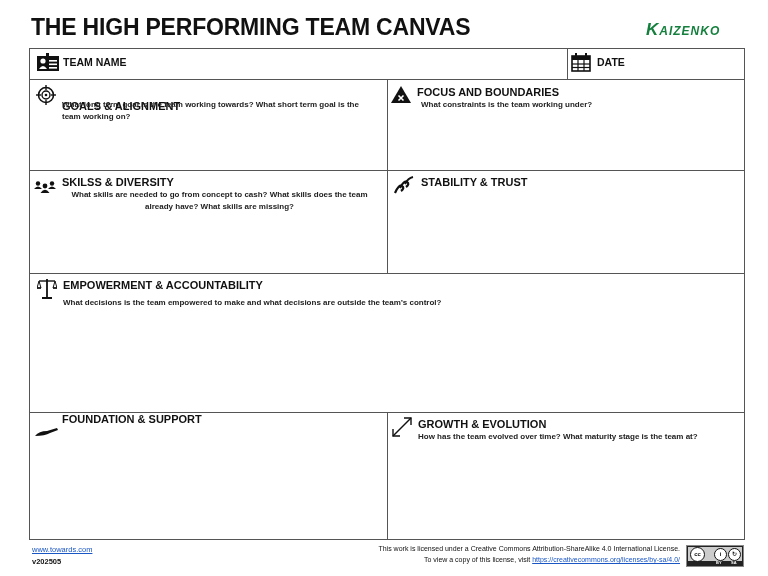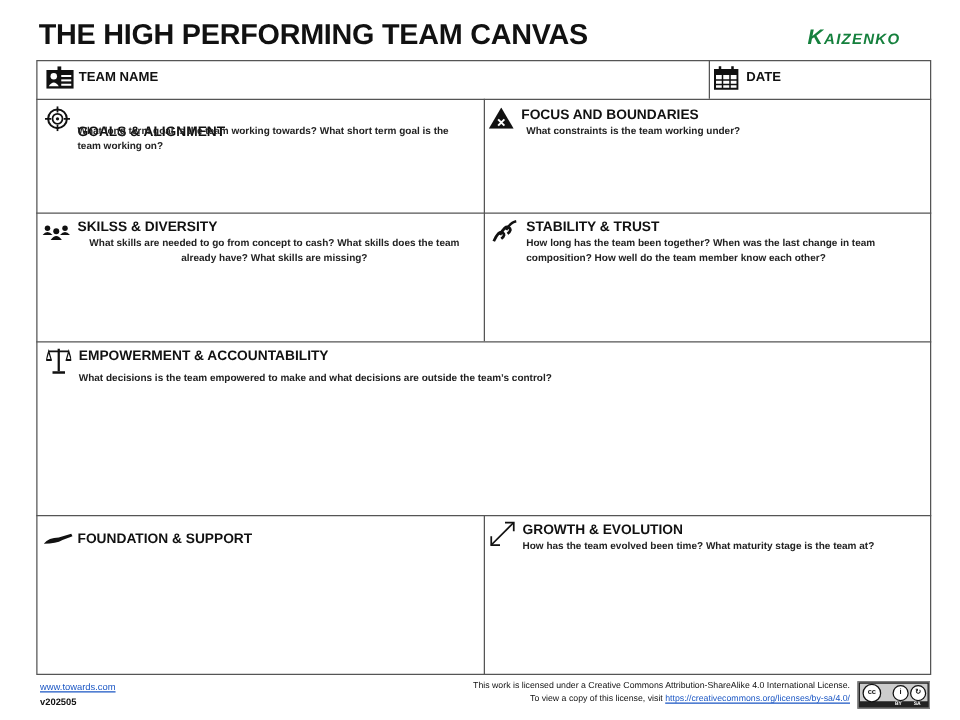--- a/index.html
+++ b/index.html
@@ -115,21 +115,20 @@
 
 <div class="cell" style="left:388px;top:171px;width:357px;height:102px;">
   <span class="icon" style="left:5px;top:5px;">
     <svg width="22" height="18" viewBox="0 0 22 18">
       <path d="M2 17 Q6 8 9 10 Q12 12 8 15" fill="none" stroke="#111" stroke-width="2.2"></path>
       <path d="M7 12 Q11 4 14 6 Q17 8 13 11" fill="none" stroke="#111" stroke-width="2.2"></path>
       <path d="M12 8 Q15 2 20 1" fill="none" stroke="#111" stroke-width="2"></path>
     </svg>
   </span>
   <span class="cell-head" style="left:33px;top:5px;">STABILITY &amp; TRUST</span>
-  <div class="cell-desc" style="left:33px;top:18px;width:315px;">How long has the team been together? When was the last change in team composition? How well do the team member know each other?</div>
 </div>
 
 <div class="cell" style="left:30px;top:274px;width:715px;height:138px;">
   <span class="icon" style="left:7px;top:4px;">
     <svg width="20" height="22" viewBox="0 0 20 22">
       <line x1="10" y1="1" x2="10" y2="19" stroke="#111" stroke-width="1.8"></line>
       <line x1="2" y1="3" x2="18" y2="3" stroke="#111" stroke-width="1.4"></line>
       <path d="M2 3 L0 10 L4 10 Z" fill="none" stroke="#111" stroke-width="1"></path>
       <line x1="0" y1="10" x2="4" y2="10" stroke="#111" stroke-width="1.5"></line>
       <path d="M18 3 L16 10 L20 10 Z" fill="none" stroke="#111" stroke-width="1"></path>
@@ -140,33 +139,33 @@
   <span class="cell-head" style="left:33px;top:5px;">EMPOWERMENT &amp; ACCOUNTABILITY</span>
   <div class="cell-desc" style="left:33px;top:23px;width:660px;">What decisions is the team empowered to make and what decisions are outside the team’s control?</div>
 </div>
 
 <div class="cell" style="left:30px;top:413px;width:357px;height:127px;">
   <span class="icon" style="left:5px;top:10px;">
     <svg width="24" height="10" viewBox="0 0 24 10">
       <path d="M0 9 Q4 4 12 4 L22 1 L23 3 L15 6 Q10 9 0 9 Z" fill="#111"></path>
     </svg>
   </span>
-  <span class="cell-head" style="left:32px;top:12px;">FOUNDATION &amp; SUPPORT</span>
+  <span class="cell-head" style="left:32px;top:0;">FOUNDATION &amp; SUPPORT</span>
 </div>
 
 <div class="cell" style="left:388px;top:413px;width:357px;height:127px;">
   <span class="icon" style="left:3px;top:3px;">
     <svg width="22" height="22" viewBox="0 0 22 22">
       <line x1="2" y1="20" x2="20" y2="2" stroke="#111" stroke-width="1.4"></line>
       <path d="M13 2 L20 2 L20 9" fill="none" stroke="#111" stroke-width="1.4"></path>
       <path d="M2 13 L2 20 L9 20" fill="none" stroke="#111" stroke-width="1.4"></path>
     </svg>
   </span>
   <span class="cell-head" style="left:30px;top:5px;">GROWTH &amp; EVOLUTION</span>
-  <div class="cell-desc" style="left:30px;top:18px;width:320px;">How has the team evolved been time? What maturity stage is the team at?</div>
+  <div class="cell-desc" style="left:30px;top:18px;width:320px;">How has the team evolved over time? What maturity stage is the team at?</div>
 </div>
 
 <a class="footer-link">www.towards.com</a>
 <div class="footer-ver">v202505</div>
 <div class="lic1">This work is licensed under a Creative Commons Attribution-ShareAlike 4.0 International License.</div>
 <div class="lic2"><span>To view a copy of this license, visit </span><a>https://creativecommons.org/licenses/by-sa/4.0/</a></div>
 <div class="cc">
   <div class="top"></div>
   <div class="circ" style="left:3px;width:15px;height:15px;line-height:12px;top:1px;">cc</div>
   <div class="circ" style="left:27px;">i</div>

